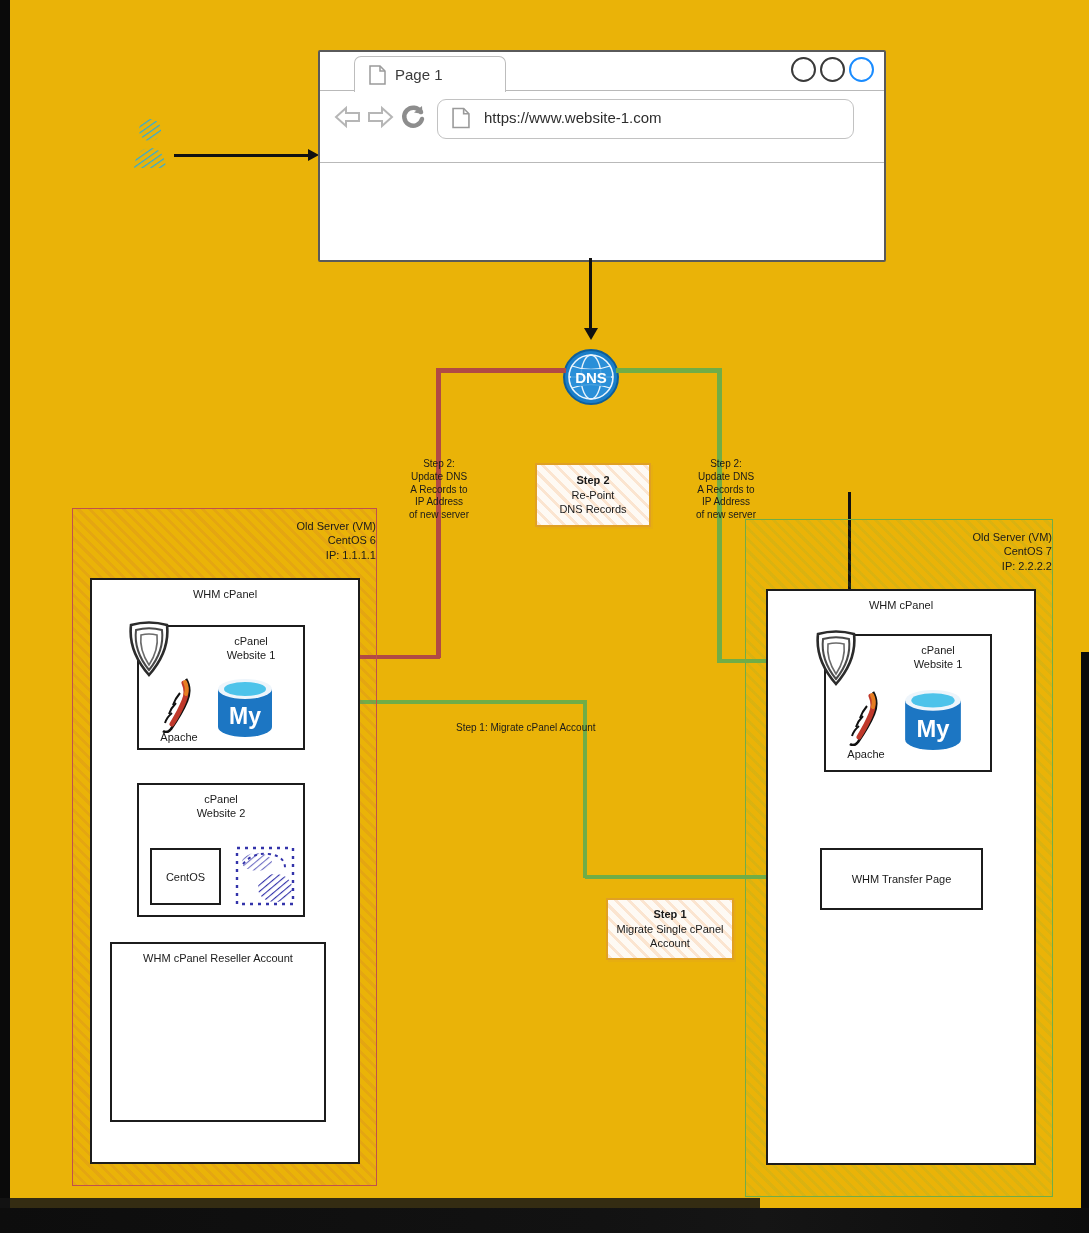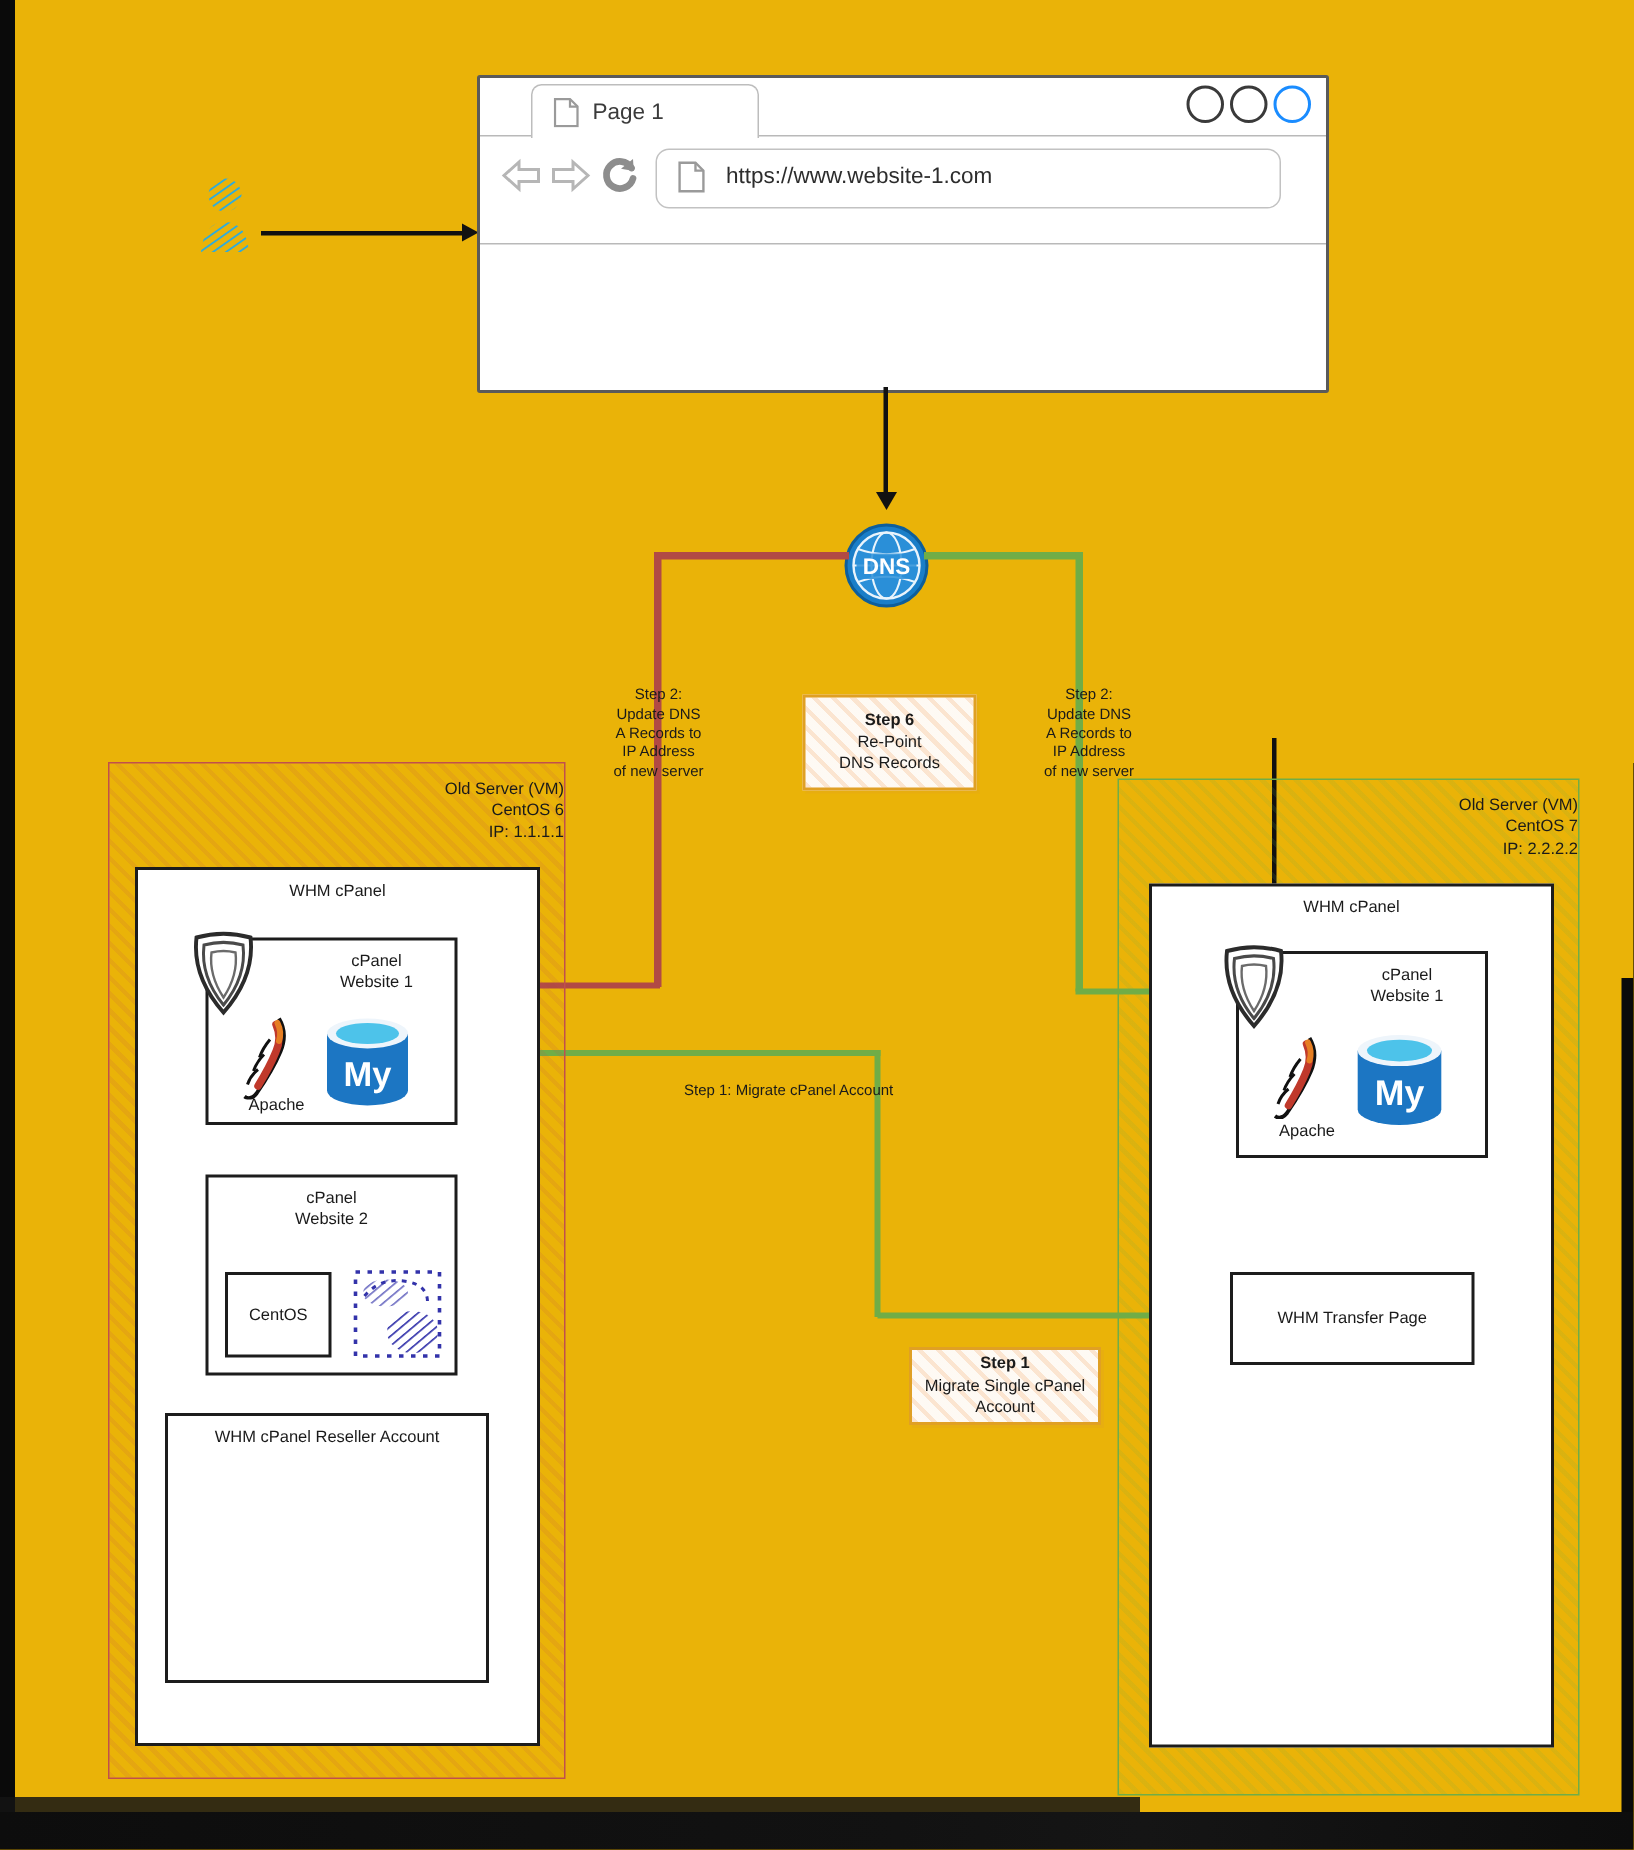--- a/index.html
+++ b/index.html
@@ -12,21 +12,21 @@
     overflow:hidden;
   }
   
   .edge{position:absolute;background:#0a0a0a;}
   .edge-left{left:0;top:0;width:10px;height:1208px;}
   .edge-right{right:0;top:652px;width:8px;height:556px;}
   .edge-bottom{left:0;bottom:0;width:1089px;height:25px;background:linear-gradient(90deg,#0d0d0d 0%,#121212 55%,#151515 70%,#0d0d0d 100%);}
   .edge-bottom-soft{left:0;bottom:25px;width:760px;height:10px;background:#141414;opacity:.85;}
 
   .abs{position:absolute;}
-  .txt{position:absolute;font-size:11px;color:#1a1a1a;line-height:1.25;text-align:right;white-space:pre-line;}
+  .txt{position:absolute;font-size:11px;color:#1a1a1a;line-height:1.25;text-align:center;white-space:pre-line;}
 
   
   #browser{left:318px;top:50px;width:564px;height:208px;border:2px solid #5a5a5a;background:#fff;border-radius:2px;}
   #browser .tabstrip{position:absolute;left:0;top:0;width:100%;height:38px;border-bottom:1px solid #b9b9b9;}
   #browser .tab{position:absolute;left:34px;top:4px;width:150px;height:35px;border:1.5px solid #bdbdbd;border-bottom:none;border-radius:7px 7px 0 0;background:#fff;}
   #browser .tab .tablabel{position:absolute;left:40px;top:9px;font-size:15px;color:#3b3b3b;}
   #browser .tab .pageicon{position:absolute;left:14px;top:8px;}
   #browser .urlbar{position:absolute;left:14px;top:45px;width:520px;height:55px;}
   #browser .addr{position:absolute;left:103px;top:2px;width:415px;height:38px;border:1.5px solid #c2c2c2;border-radius:9px;background:#fff;}
   #browser .addr .urltext{position:absolute;left:46px;top:9px;font-size:15px;color:#2d2d2d;}
@@ -62,21 +62,21 @@
   .centered-label{position:absolute;left:0;top:50%;transform:translateY(-50%);width:100%;text-align:center;font-size:11px;color:#1a1a1a;}
 
   
   .note{position:absolute;box-sizing:border-box;border:2px solid #e0a024;
     background:repeating-linear-gradient(45deg,rgba(237,125,49,.12) 0 3px,rgba(255,255,255,.55) 3px 9px),#fdf3e6;
     display:flex;align-items:center;justify-content:center;text-align:center;
     font-size:11px;color:#1a1a1a;line-height:1.35;box-shadow:2px 2px 0 rgba(224,160,36,.28);}
   .note b{display:block;font-weight:bold;}
   #note-step2{left:535px;top:463px;width:116px;height:64px;}
   #note-step3{left:790px;top:425px;width:122px;height:68px;}
-  #note-step1{left:606px;top:898px;width:128px;height:52px;}
+  #note-step1{left:606px;top:898px;width:128px;height:62px;}
 
   
   .ln{position:absolute;background:#111;}
   .red{background:#b14a45;}
   .grn{background:#70ad47;}
   .arrow{position:absolute;width:0;height:0;}
   .ar-right-blk{border-left:11px solid #111;border-top:6px solid transparent;border-bottom:6px solid transparent;}
   .ar-down-blk{border-top:12px solid #111;border-left:7px solid transparent;border-right:7px solid transparent;}
   .ar-left-red{border-right:11px solid #b14a45;border-top:6px solid transparent;border-bottom:6px solid transparent;}
   .ar-left-grn{border-right:11px solid #70ad47;border-top:6px solid transparent;border-bottom:6px solid transparent;}
@@ -292,21 +292,21 @@
       <text x="30" y="47" text-anchor="middle" font-family="Liberation Sans, sans-serif" font-size="23" font-weight="bold" fill="#ffffff">My</text>
     </svg>
   </div>
 
   <div id="transfer-tools" class="box">
     <div class="centered-label">WHM Transfer Page</div>
   </div>
 
   <div id="note-step2" class="note">
     <div>
-      <b>Step 6</b>
+      <b>Step 2</b>
       <span style="white-space:pre-line">Re-Point
 DNS Records</span>
     </div>
   </div>
 
 
   <div id="note-step1" class="note">
     <div>
       <b>Step 1</b>
       <span style="white-space:pre-line">Migrate Single cPanel

